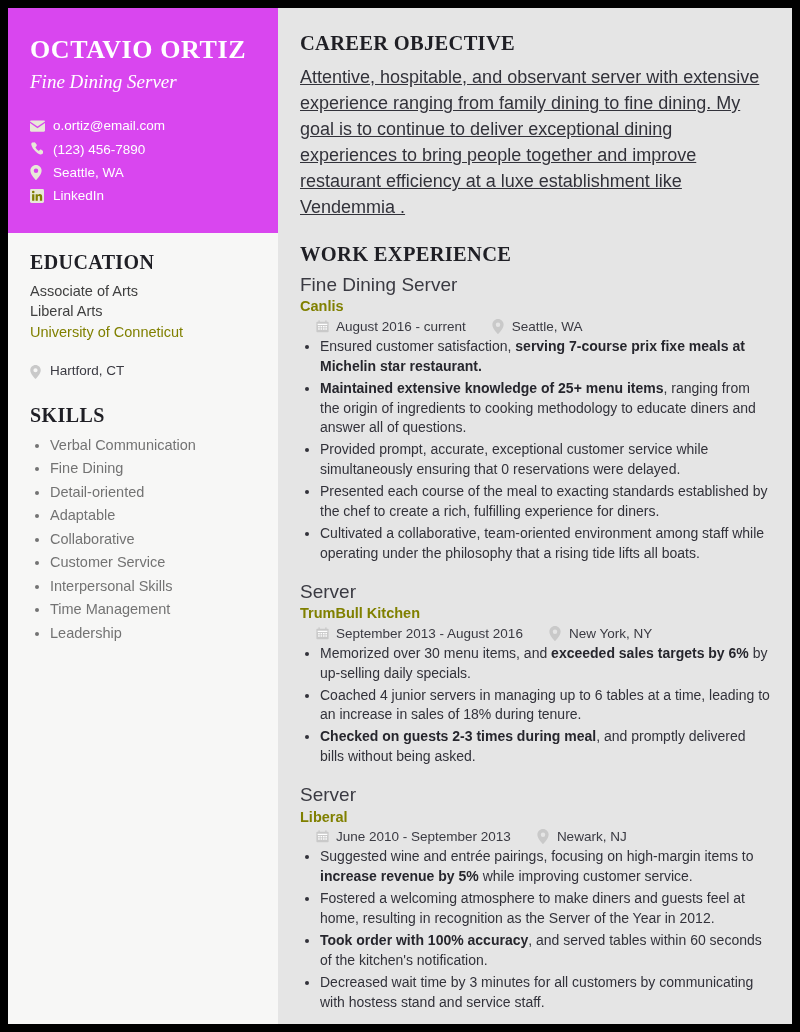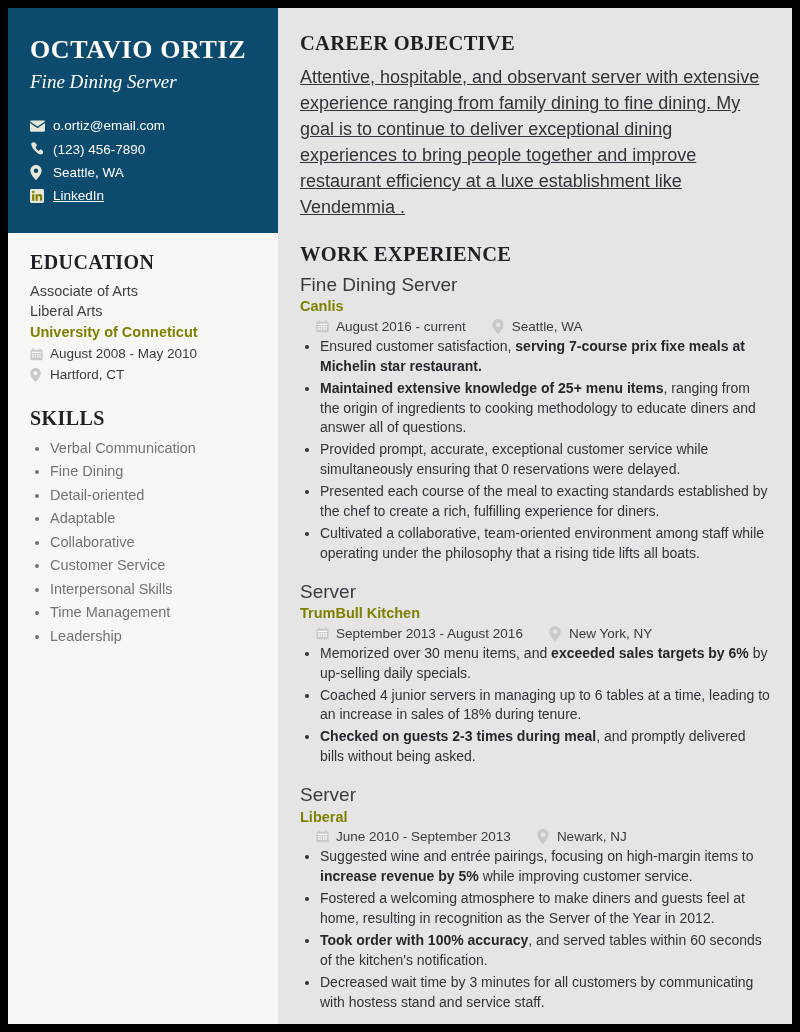--- a/index.html
+++ b/index.html
@@ -28,21 +28,21 @@
   
   .sidebar {
     width: 270px;
     flex: 0 0 270px;
     background: #f7f7f6;
     display: flex;
     flex-direction: column;
   }
 
   .header-block {
-    background: #0c4a6e;
+    background: #d946ef;
     color: #ffffff;
     padding: 28px 22px 24px 22px;
     box-sizing: border-box;
   }
 
   .full-name {
     font-family: "Liberation Serif", serif;
     font-weight: bold;
     font-size: 26px;
     letter-spacing: 0.6px;
@@ -78,21 +78,20 @@
     flex: 0 0 18px;
     display: inline-flex;
     align-items: center;
     justify-content: flex-start;
     margin-right: 5px;
     color: #e8e8d8;
   }
   .contact-icon svg { display: block; }
   .contact-text { white-space: nowrap; }
   .contact-text.link {
-    text-decoration: underline;
   }
 
   .sidebar-body {
     padding: 18px 22px 20px 22px;
     box-sizing: border-box;
   }
 
   .side-heading {
     font-family: "Liberation Serif", serif;
     font-weight: bold;
@@ -103,23 +102,23 @@
   }
 
   .edu-line {
     font-size: 14.5px;
     line-height: 1.42;
     color: #404040;
   }
   .edu-school {
     font-size: 14.5px;
     line-height: 1.42;
-    font-weight: bold;
+    font-weight: normal;
     color: #808000;
-    margin-bottom: 2px;
+    margin-bottom: 19px;
   }
 
   .meta-row {
     display: flex;
     align-items: center;
     font-size: 13.5px;
     line-height: 1.5;
     color: #3a3a42;
   }
   .meta-icon {
@@ -265,39 +264,20 @@
 
     <div class="sidebar-body">
 
       <section>
         <h2 class="side-heading">EDUCATION</h2>
         <div class="edu-line">Associate of Arts</div>
         <div class="edu-line">Liberal Arts</div>
         <div class="edu-school">University of Conneticut</div>
         <div class="meta-row">
           <span class="meta-icon">
-            <svg width="13" height="13" viewBox="0 0 16 16" fill="currentColor" aria-hidden="true">
-              <rect x="0.5" y="2" width="15" height="13" rx="1"></rect>
-              <rect x="2" y="4.6" width="12" height="1.6" fill="#f7f7f6"></rect>
-              <rect x="2.6" y="7.4" width="2" height="1.7" fill="#f7f7f6"></rect>
-              <rect x="5.6" y="7.4" width="2" height="1.7" fill="#f7f7f6"></rect>
-              <rect x="8.6" y="7.4" width="2" height="1.7" fill="#f7f7f6"></rect>
-              <rect x="11.5" y="7.4" width="2" height="1.7" fill="#f7f7f6"></rect>
-              <rect x="2.6" y="10.2" width="2" height="1.7" fill="#f7f7f6"></rect>
-              <rect x="5.6" y="10.2" width="2" height="1.7" fill="#f7f7f6"></rect>
-              <rect x="8.6" y="10.2" width="2" height="1.7" fill="#f7f7f6"></rect>
-              <rect x="11.5" y="10.2" width="2" height="1.7" fill="#f7f7f6"></rect>
-              <rect x="3" y="0.4" width="1.6" height="3" rx="0.6"></rect>
-              <rect x="11.4" y="0.4" width="1.6" height="3" rx="0.6"></rect>
-            </svg>
-          </span>
-          <span>August 2008 - May 2010</span>
-        </div>
-        <div class="meta-row">
-          <span class="meta-icon">
             <svg width="11" height="14" viewBox="0 0 12 16" fill="currentColor" aria-hidden="true">
               <path d="M6 0C2.7 0 0 2.7 0 6c0 4.5 6 10 6 10s6-5.5 6-10c0-3.3-2.7-6-6-6zm0 8.4A2.4 2.4 0 1 1 6 3.6a2.4 2.4 0 0 1 0 4.8z"></path>
             </svg>
           </span>
           <span>Hartford, CT</span>
         </div>
       </section>
 
       <section class="skills-wrap">
         <h2 class="side-heading">SKILLS</h2>

